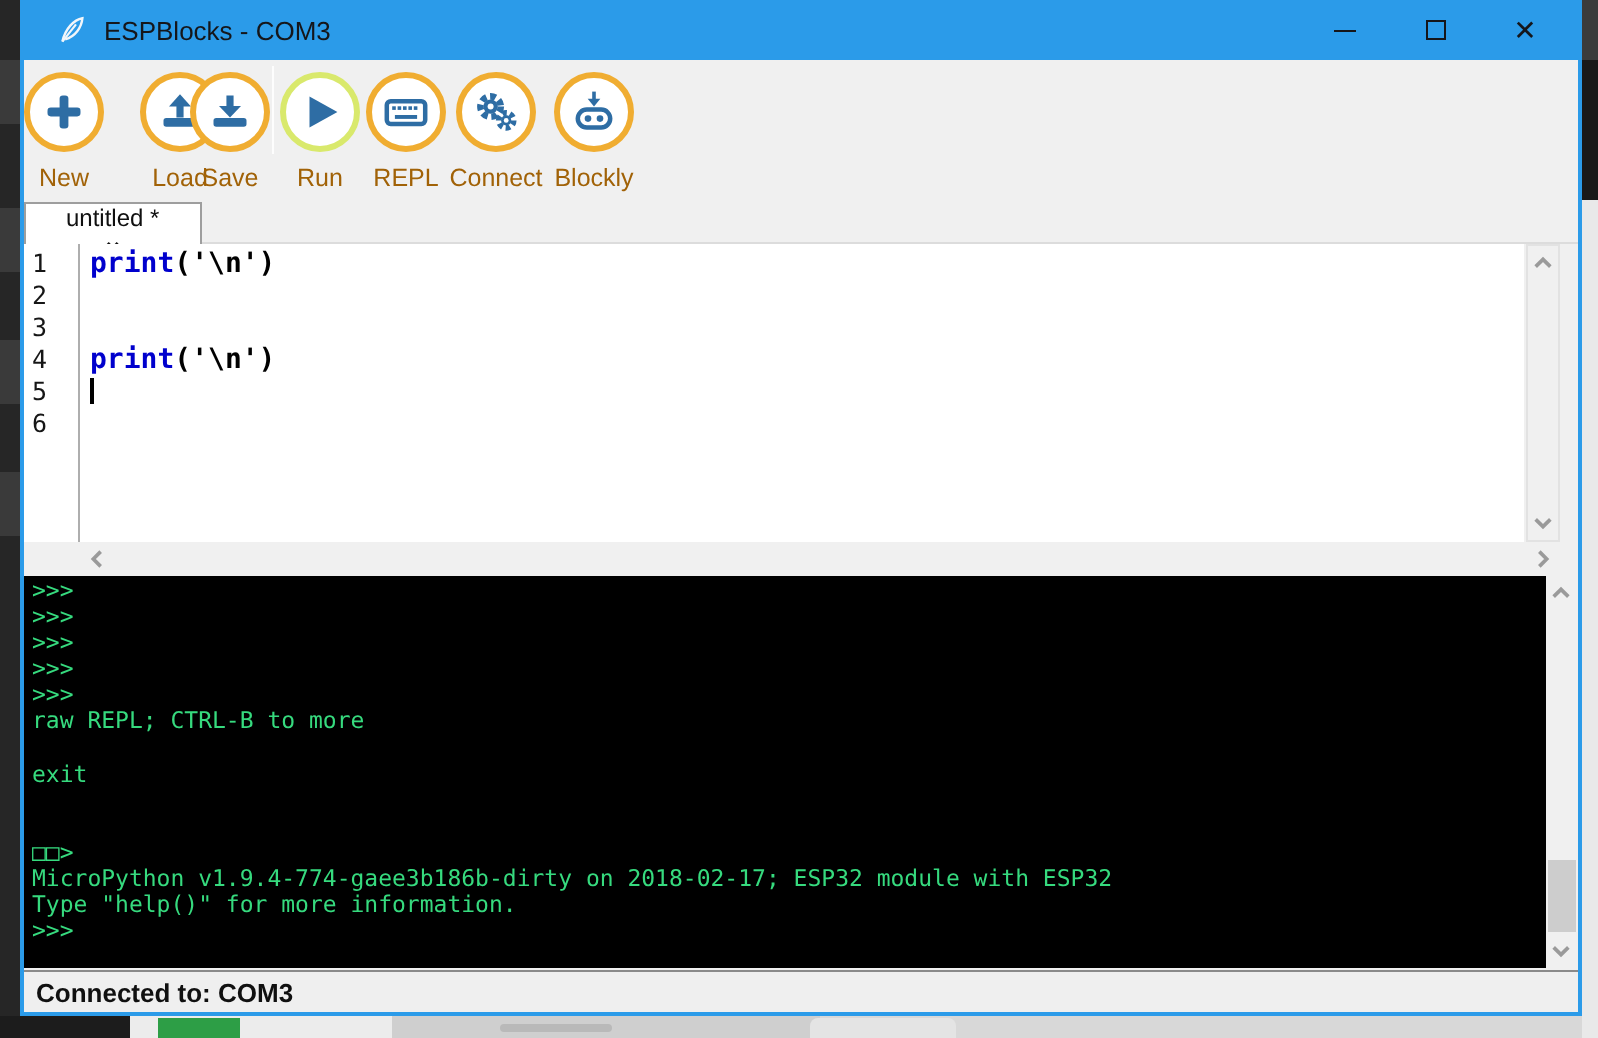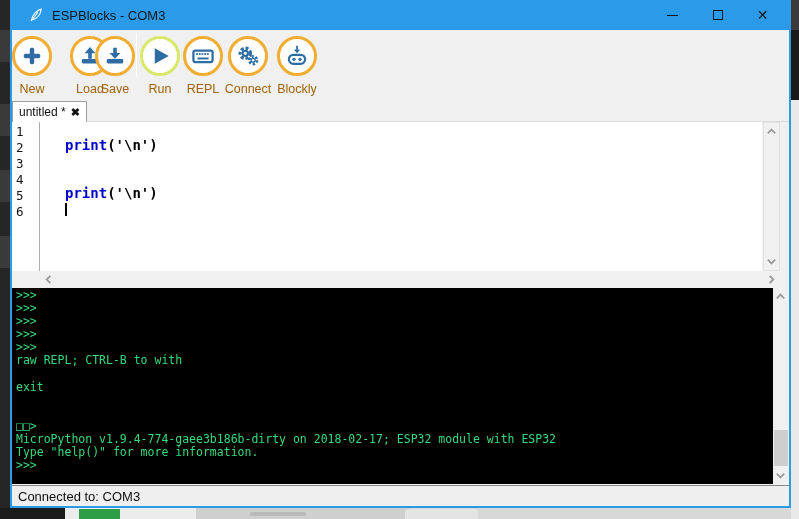--- a/index.html
+++ b/index.html
@@ -39,46 +39,46 @@
 
   .toolbar { position:absolute; left:0; top:30px; width:777px; height:70px; background:#f0f0f0; }
   .tbtn { position:absolute; top:6px; width:40px; text-align:center; }
   .circle { width:40px; height:40px; border-radius:50%; background:#fff; border:3px solid #f0ad31;
             display:flex; align-items:center; justify-content:center; }
   .circle.run-ring { border-color:#d9e96c; }
   .tlabel { position:absolute; top:46px; left:50%; transform:translateX(-50%); font-size:12.5px; color:#a16207; white-space:nowrap; }
   .tb-sep { position:absolute; left:124px; top:3px; width:1px; height:44px; background:#c3c3c3; border-right:1px solid #fdfdfd; }
 
   .tabbar { position:absolute; left:0; top:100px; width:777px; height:22px; background:#f0f0f0; border-bottom:1px solid #dcdcdc; }
-  .tab { position:absolute; left:0; top:1px; height:21px; padding:0 6px; background:#fff;
-         border:1px solid #9e9e9e; border-bottom:none; display:flex; align-items:center; gap:5px; }
+  .tab { position:absolute; left:0; top:1px; height:21px; padding:0 20px; background:#fff;
+         border:1px solid #9e9e9e; border-bottom:none; display:flex; align-items:center; gap:5px;flex-direction:column; }
   .tab-label { font-size:12px; color:#101010; }
   .tab-close { font-size:11px; font-weight:bold; color:#101010; line-height:1; }
 
   .editor { position:absolute; left:0; top:122px; width:777px; height:166px; background:#f0f0f0; }
   .codepane { position:absolute; left:0; top:0; width:750px; height:149px; background:#fff; display:flex; }
   .gutter { width:28px; padding-top:2px; border-right:1px solid #aeaeae; }
   .ln { height:16px; line-height:16px; padding-left:4px; font-family:"DejaVu Sans Mono", monospace; font-size:12.5px; color:#161616; }
-  .code { flex:1; padding:15px 0 0 5px; font-family:"DejaVu Sans Mono", monospace; font-size:14px; font-weight:bold; color:#000;margin-left:20px; }
+  .code { flex:1; padding:2px 0 0 5px; font-family:"DejaVu Sans Mono", monospace; font-size:14px; font-weight:bold; color:#000; }
   .cl { height:16px; line-height:16px; white-space:pre; }
   .kw { color:#0000cd; }
   .caret { display:inline-block; width:1.5px; height:13px; background:#000; vertical-align:-2px; }
 
   .vscroll { position:absolute; left:751px; top:0; width:17px; height:149px; background:#f0f0f0; border:1px solid #e2e2e2; }
   .hscroll { position:absolute; left:0; top:149px; width:768px; height:17px; background:#f0f0f0; }
   .sarrow { position:absolute; width:13px; height:13px; display:flex; align-items:center; justify-content:center; }
 
   .terminal { position:absolute; left:0; top:288px; width:777px; height:197px; background:#f0f0f0; }
   .term-text { position:absolute; left:0; top:0; width:761px; height:196px; background:#000; padding:1px 0 0 4px; overflow:hidden; }
   .trow { height:13.1px; line-height:13.1px; font-family:"DejaVu Sans Mono", monospace; font-size:11.5px; color:#36da7e; white-space:pre; }
   .tscroll { position:absolute; left:761px; top:0; width:16px; height:196px; background:#f0f0f0; }
   .thumb { position:absolute; left:1px; top:142px; width:14px; height:36px; background:#cdcdcd; }
 
   .statusbar { position:absolute; left:0; top:485px; width:777px; height:21px; background:#efefef; border-top:1px solid #8a8a8a;
-               display:flex; align-items:center; }
+               display:flex; align-items:center;font-weight:bold; }
   .status-text { margin-left:6px; font-size:13px; color:#101010; }
 </style>
 </head>
 <body>
 
 <div id="stage">
 
   <div class="bg left-strip">
     <div class="left-block" style="top:30px"></div>
     <div class="left-block" style="top:104px"></div>
@@ -250,21 +250,21 @@
       </div>
     </div>
 
     <div class="terminal">
       <div class="term-text">
           <div class="trow">&gt;&gt;&gt;</div>
           <div class="trow">&gt;&gt;&gt;</div>
           <div class="trow">&gt;&gt;&gt;</div>
           <div class="trow">&gt;&gt;&gt;</div>
           <div class="trow">&gt;&gt;&gt;</div>
-          <div class="trow">raw REPL; CTRL-B to with</div>
+          <div class="trow">raw REPL; CTRL-B to more</div>
           <div class="trow">&nbsp;</div>
           <div class="trow">exit</div>
           <div class="trow">&nbsp;</div>
           <div class="trow">&nbsp;</div>
           <div class="trow">□□&gt;</div>
           <div class="trow">MicroPython v1.9.4-774-gaee3b186b-dirty on 2018-02-17; ESP32 module with ESP32</div>
           <div class="trow">Type "help()" for more information.</div>
           <div class="trow">&gt;&gt;&gt;</div>
         </div>
       <div class="tscroll">

